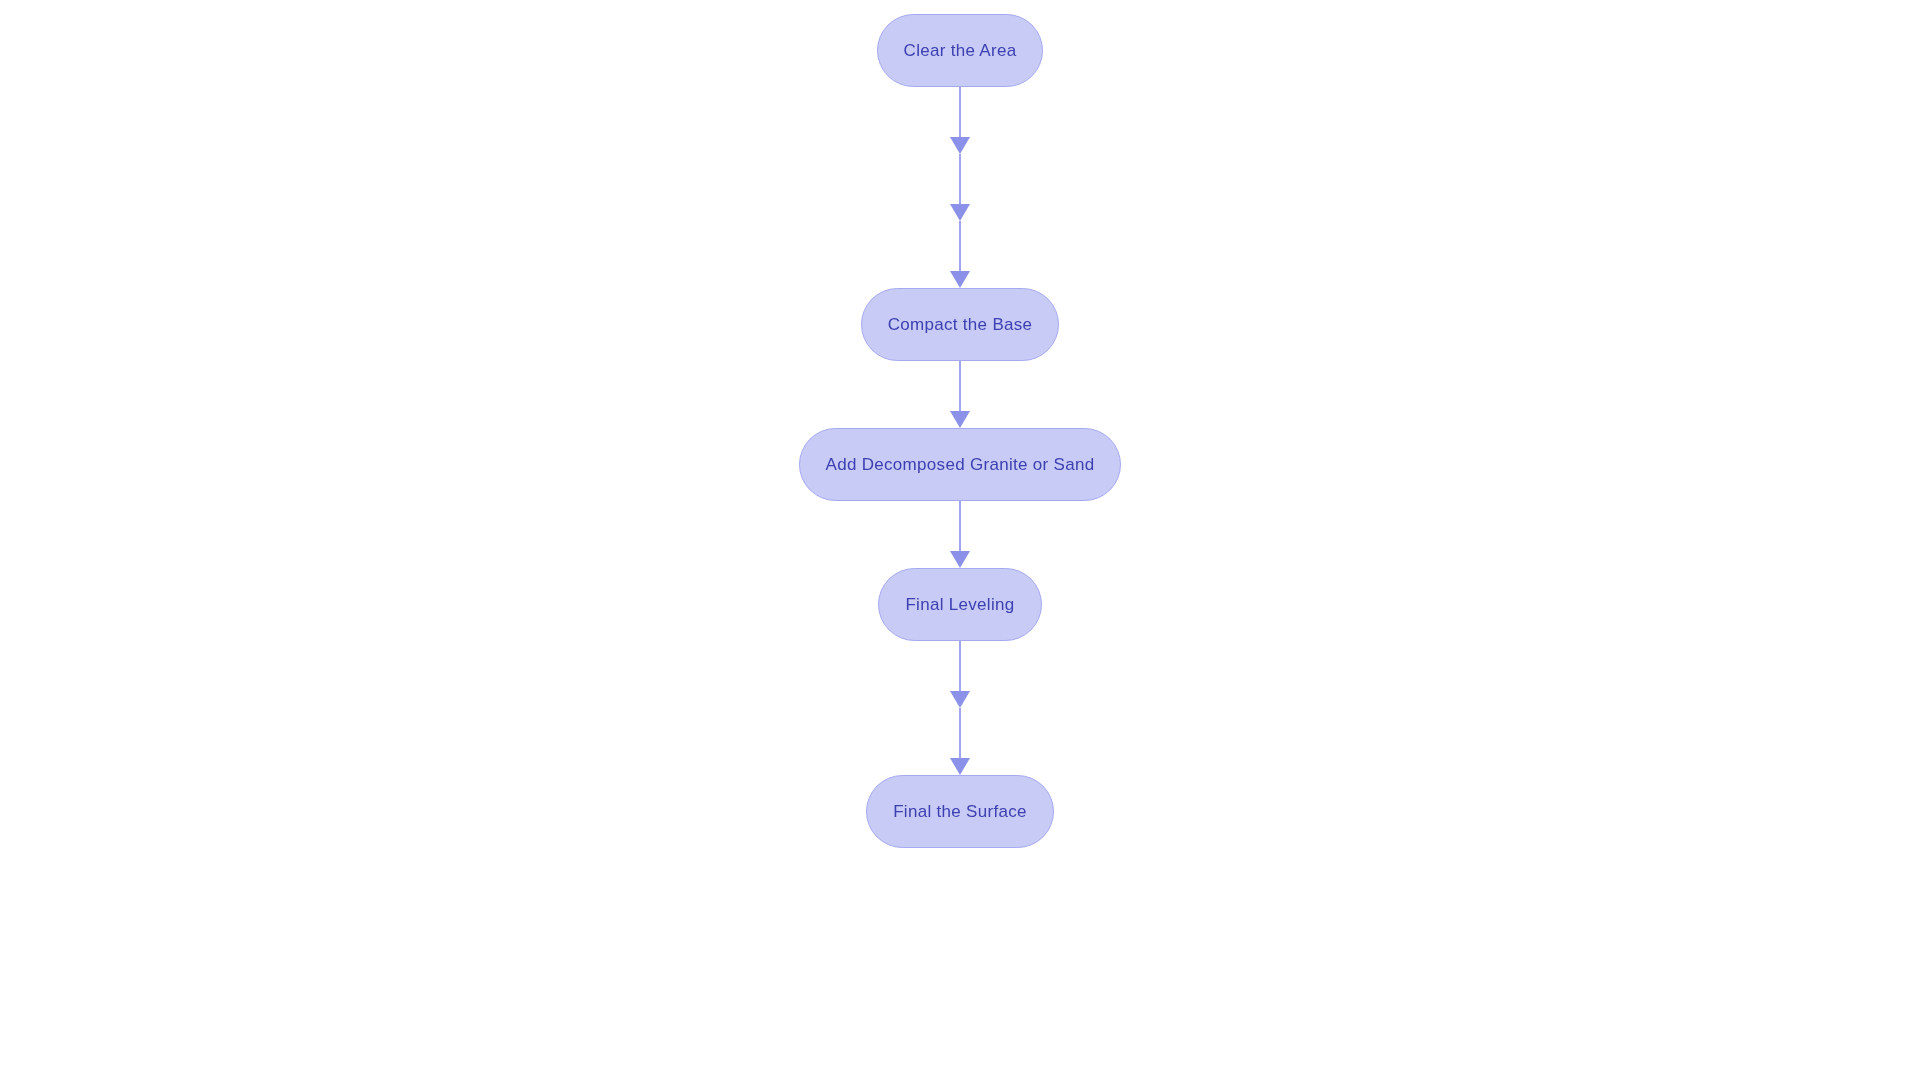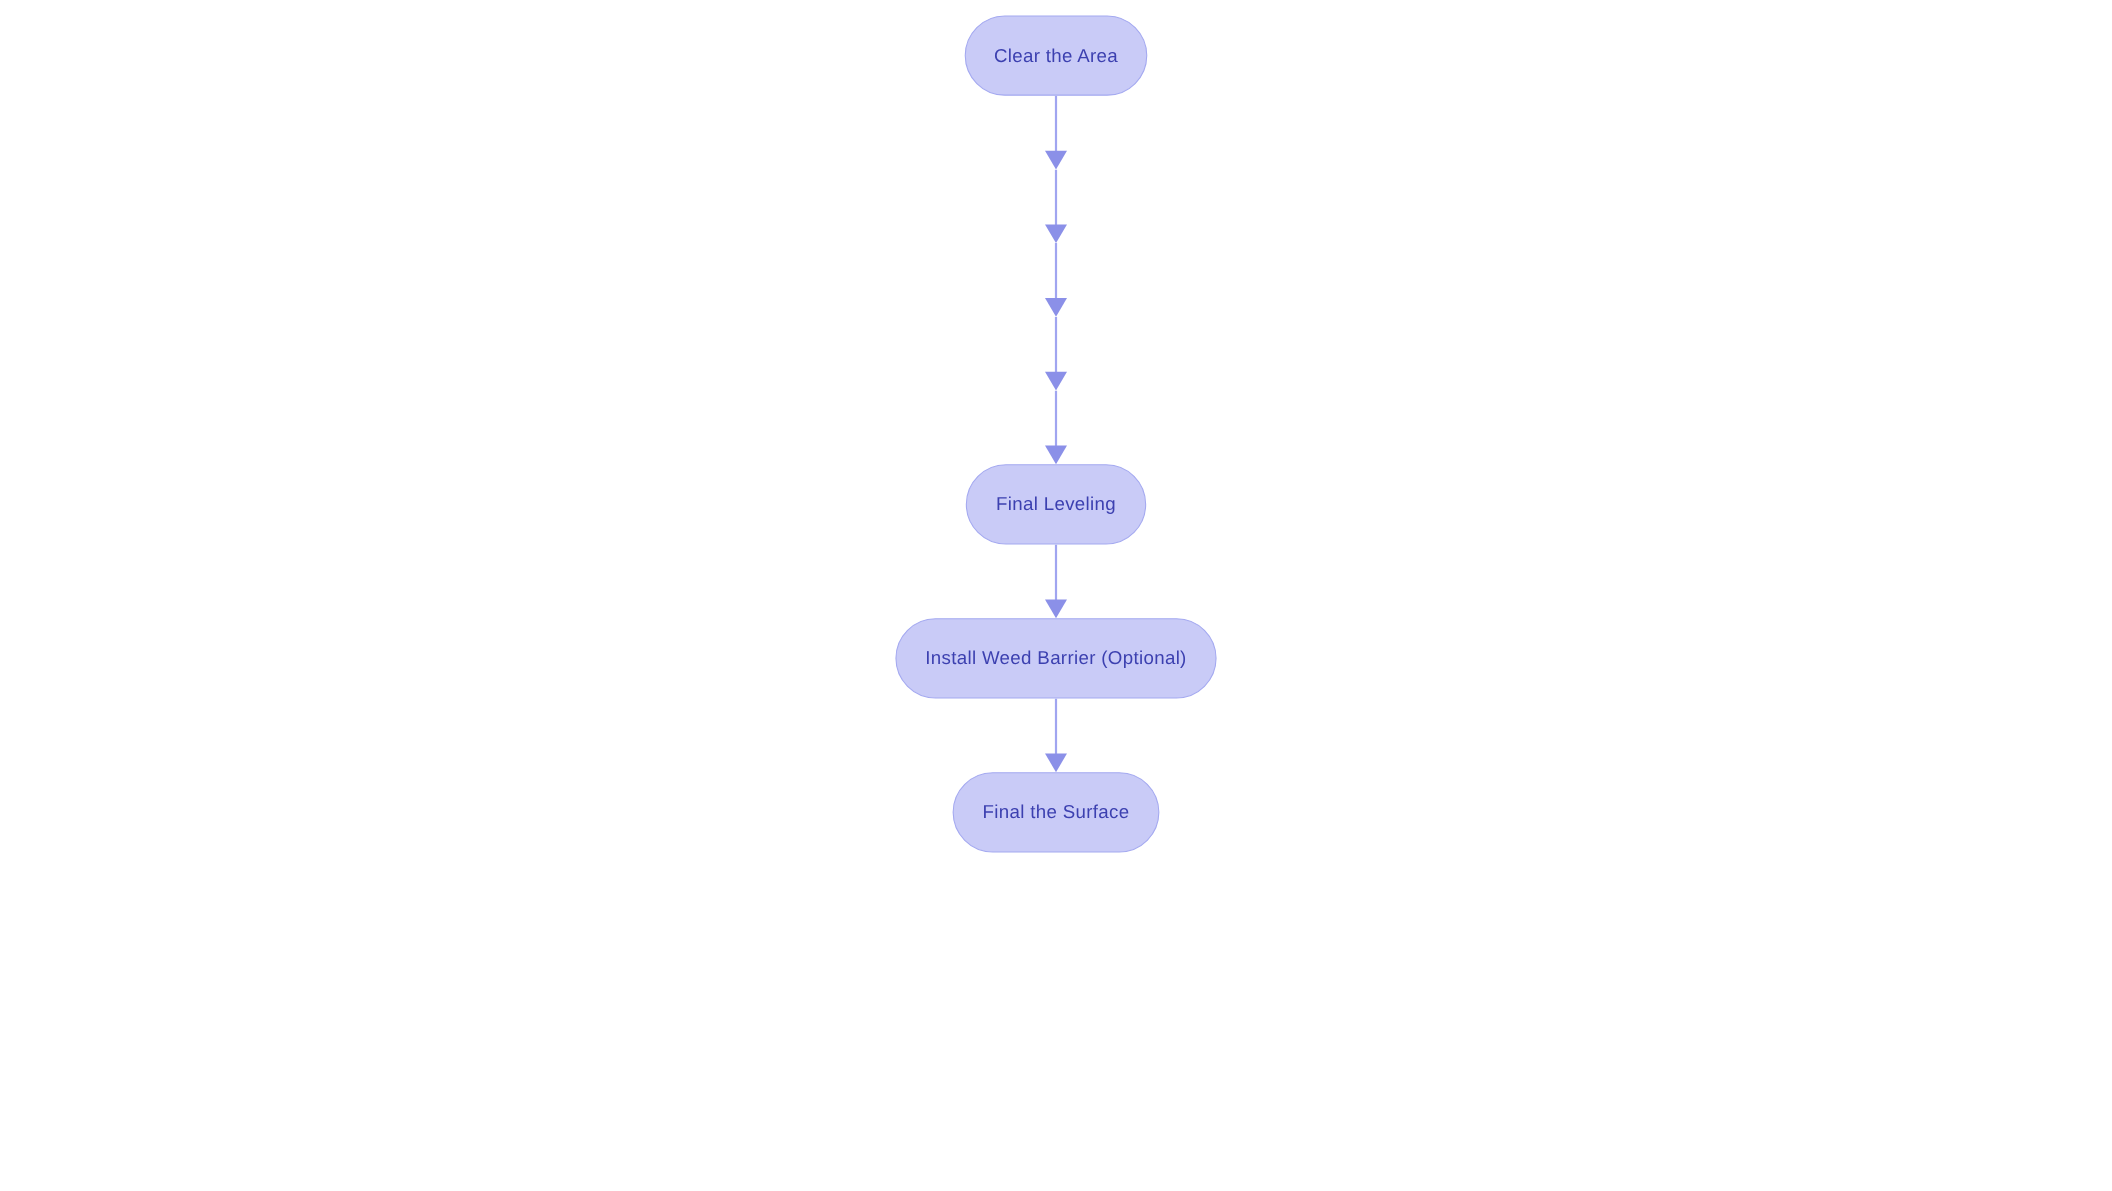--- a/index.html
+++ b/index.html
@@ -82,50 +82,53 @@
   </div>
 
 
   <div class="connector">
     <svg width="22" height="67" viewBox="0 0 22 67">
       <line class="conn-line" x1="11" y1="0" x2="11" y2="51"></line>
       <polygon class="conn-head" points="1,50 21,50 11,67"></polygon>
     </svg>
   </div>
 
+  <div class="node">
+    <span class="node-label">Compact the Base</span>
+  </div>
 
   <div class="connector">
     <svg width="22" height="67" viewBox="0 0 22 67">
       <line class="conn-line" x1="11" y1="0" x2="11" y2="51"></line>
       <polygon class="conn-head" points="1,50 21,50 11,67"></polygon>
     </svg>
   </div>
 
+  <div class="node">
+    <span class="node-label">Add Decomposed Granite or Sand</span>
+  </div>
 
   <div class="connector">
     <svg width="22" height="67" viewBox="0 0 22 67">
       <line class="conn-line" x1="11" y1="0" x2="11" y2="51"></line>
       <polygon class="conn-head" points="1,50 21,50 11,67"></polygon>
     </svg>
   </div>
 
   <div class="node">
     <span class="node-label">Final Leveling</span>
   </div>
 
   <div class="connector">
     <svg width="22" height="67" viewBox="0 0 22 67">
       <line class="conn-line" x1="11" y1="0" x2="11" y2="51"></line>
       <polygon class="conn-head" points="1,50 21,50 11,67"></polygon>
     </svg>
   </div>
 
-  <div class="node">
-    <span class="node-label">Install Weed Barrier (Optional)</span>
-  </div>
 
   <div class="connector">
     <svg width="22" height="67" viewBox="0 0 22 67">
       <line class="conn-line" x1="11" y1="0" x2="11" y2="51"></line>
       <polygon class="conn-head" points="1,50 21,50 11,67"></polygon>
     </svg>
   </div>
 
   <div class="node">
     <span class="node-label">Final the Surface</span>

